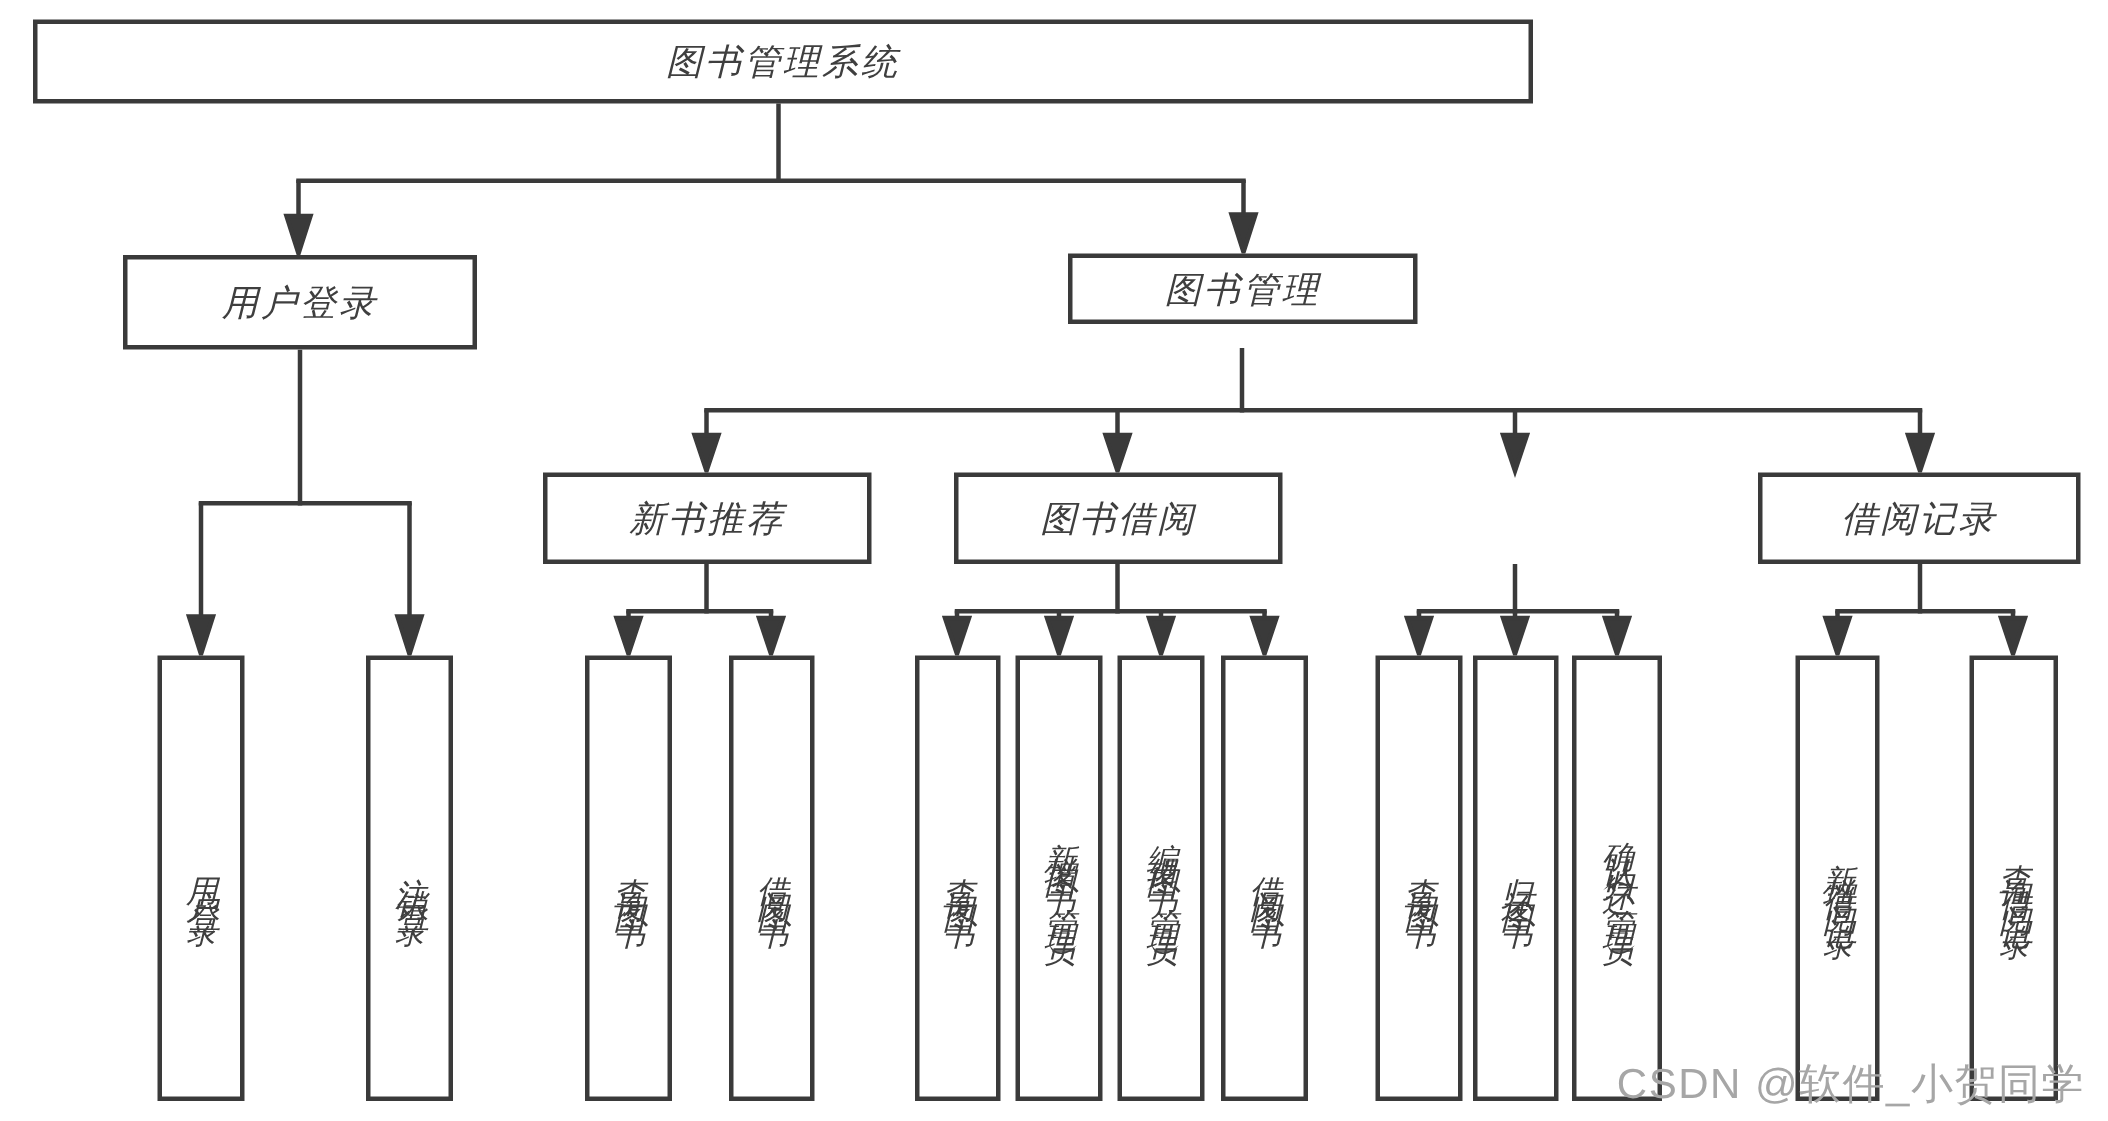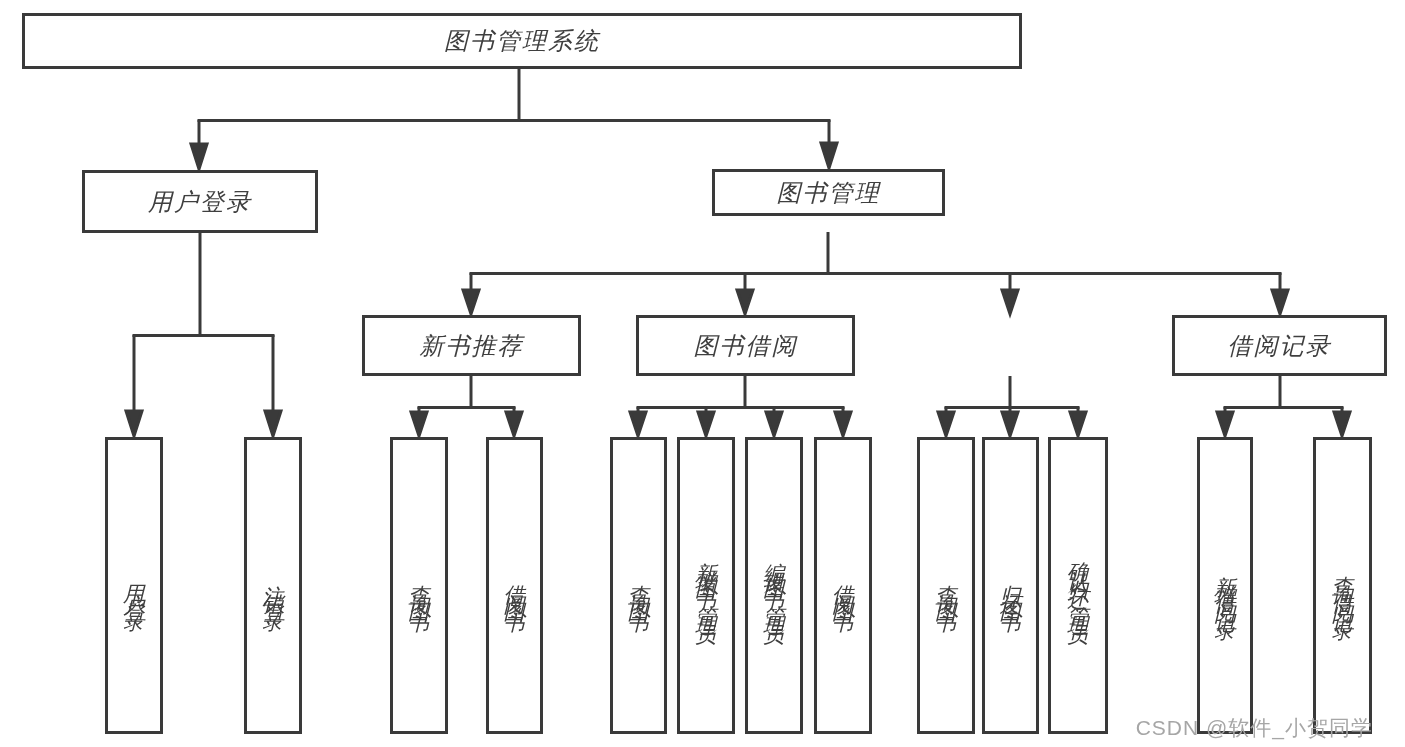--- a/index.html
+++ b/index.html
@@ -35,22 +35,22 @@
   }
   .leaf span{
     writing-mode:vertical-rl;
     font-size:21px;
     letter-spacing:9px;
     line-height:1;
     color:var(--text);
   }
   .watermark{
     position:absolute;
-    right:32px;bottom:5px;
-    font-size:21px;
+    right:15px;bottom:5px;
+    font-size:28px;
     letter-spacing:1px;
     color:var(--wm);
     white-space:nowrap;
   }
 </style>
 </head>
 <body>
 
 <div class="canvas">
 

